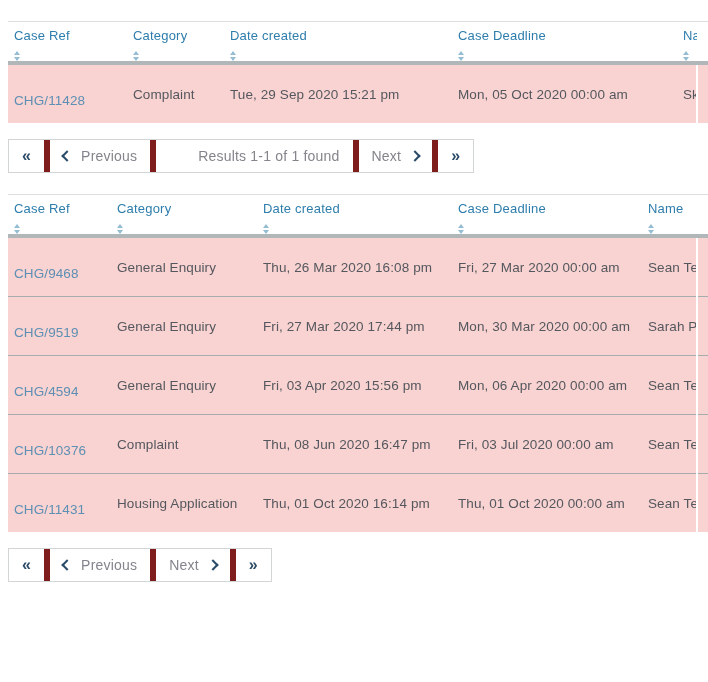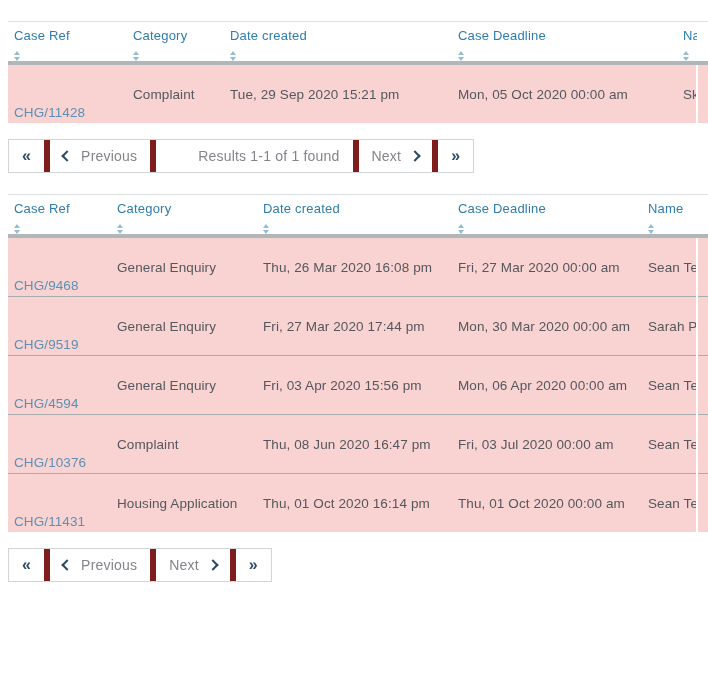--- a/index.html
+++ b/index.html
@@ -34,21 +34,21 @@
   .sort .up{border-bottom:4px solid #94bcd2;}
   .sort .down{border-top:4px solid #94bcd2;}
   tbody td{
     height:58px;background:#f8d3d1;
     font-size:13.5px;letter-spacing:.1px;color:#55575e;
     padding:0 0 0 6px;white-space:nowrap;overflow:hidden;
     vertical-align:middle;
   }
   tbody tr + tr{border-top:1px solid #a7adaf;}
   td.extra-cell{border-left:2px solid #ffffff;}
-  a.case-ref{color:#5e8fb4;text-decoration:none;position:relative;top:18px;cursor:pointer;}
+  a.case-ref{color:#5e8fb4;text-decoration:none;position:relative;top:6px;cursor:pointer;}
   nav.pager{
     display:inline-flex;box-sizing:border-box;height:34px;
     margin:16px 0 0 8px;border:1px solid #d2d5d6;background:#fff;
     align-items:stretch;
   }
   .pager .pg{
     display:flex;align-items:center;gap:9px;
     padding:0 13px;border-left:6px solid #7f1d1d;
     font-size:14px;color:#84848c;letter-spacing:.2px;cursor:pointer;
     user-select:none;

